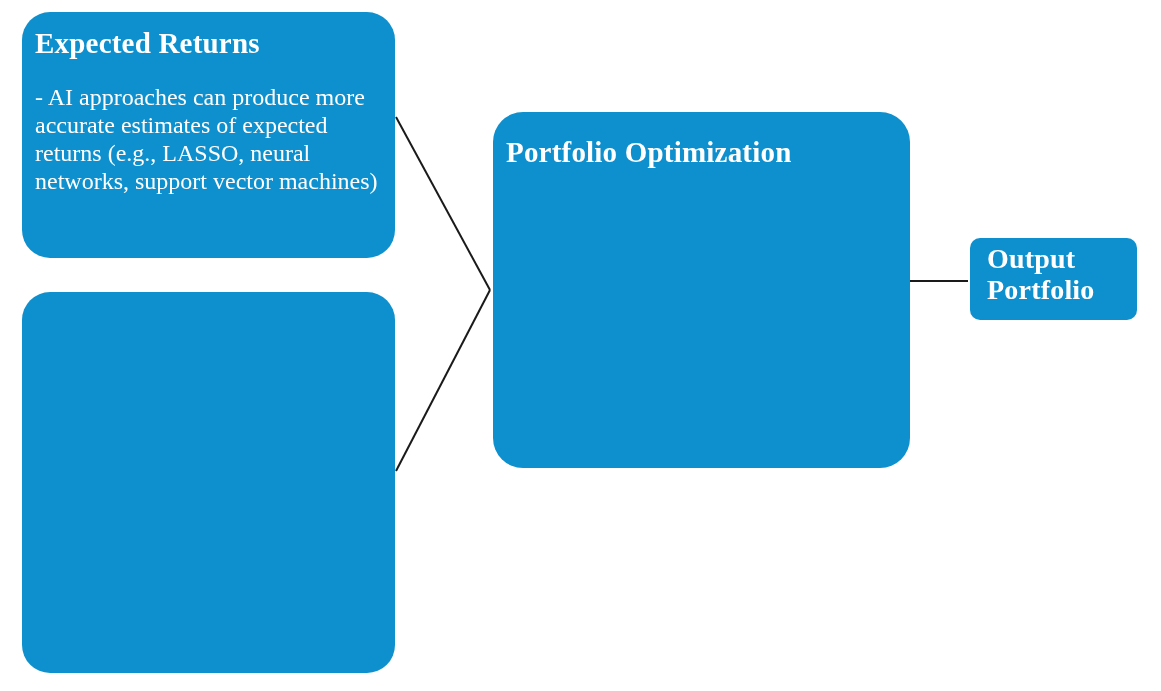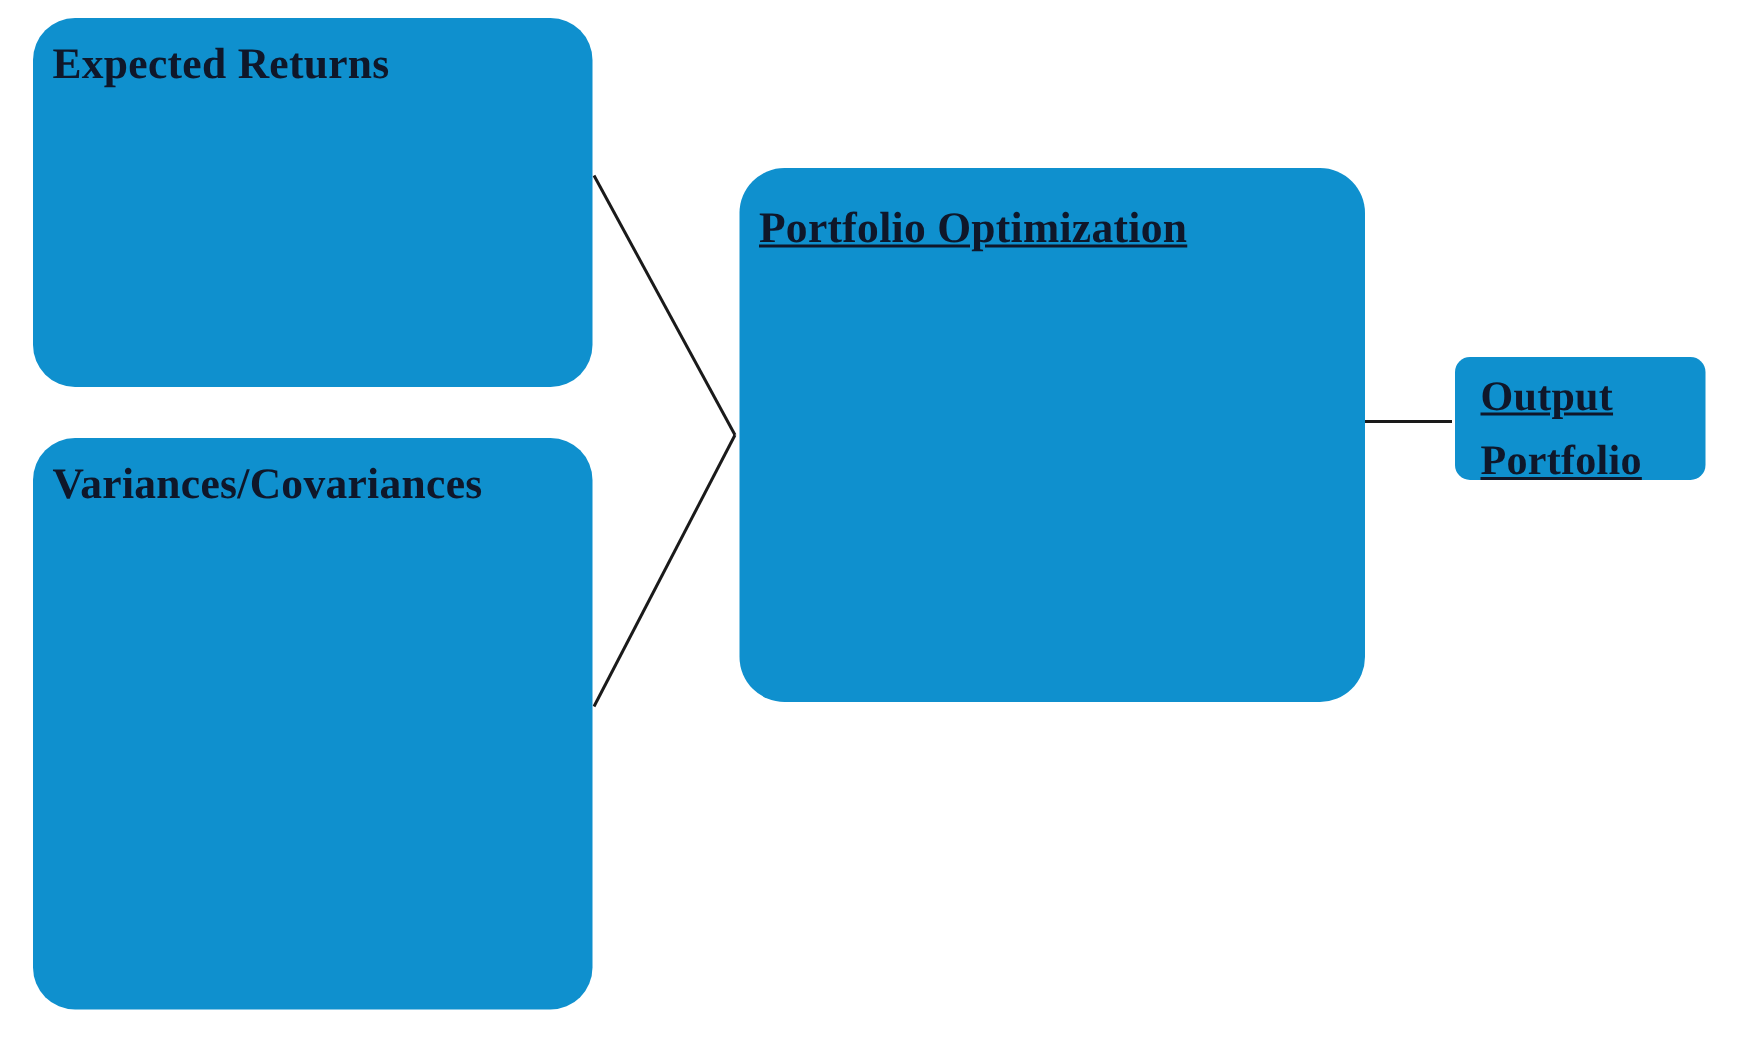--- a/index.html
+++ b/index.html
@@ -22,21 +22,21 @@
     height: 691px;
     pointer-events: none;
   }
   .connectors line {
     stroke: #1a1a1a;
     stroke-width: 2;
   }
   .node {
     position: absolute;
     background: #0f90ce;
-    color: #0f172a;
+    color: #ffffff;
     box-sizing: border-box;
     border-radius: 28px;
     padding: 13px 14px 0 13px;
   }
   .node-title {
     margin: 0;
     font-size: 29px;
     font-weight: bold;
     line-height: 1.25;
     letter-spacing: 0.2px;
@@ -52,49 +52,47 @@
   }
   #node-variances {
     left: 22px; top: 292px;
     width: 373px; height: 381px;
   }
   #node-portfolio-optimization {
     left: 493px; top: 112px;
     width: 417px; height: 356px;
     border-radius: 30px;
     padding-top: 22px;
-    text-decoration: underline;
   }
   #node-output-portfolio {
     left: 970px; top: 238px;
     width: 167px; height: 82px;
     border-radius: 10px;
     padding: 5px 8px 0 17px;
   }
   #node-output-portfolio .node-title {
     font-size: 28px;
-    line-height: 43px;
-    text-decoration: underline;
+    line-height: 31px;
   }
 </style>
 </head>
 <body>
 
 <svg class="connectors" viewBox="0 0 1161 691" xmlns="http://www.w3.org/2000/svg">
   <line x1="396" y1="117" x2="490" y2="290"></line>
   <line x1="396" y1="471" x2="490" y2="290"></line>
   <line x1="910" y1="281" x2="968" y2="281"></line>
 </svg>
 
 <div class="node" id="node-expected-returns">
   <h2 class="node-title">Expected Returns</h2>
+  <p>- AI approaches can produce more accurate estimates of expected returns (e.g., LASSO, neural networks, support vector machines)</p>
 </div>
 
 <div class="node" id="node-variances">
-  <h2 class="node-title">Variances/Covariances</h2>
 </div>
 
 <div class="node" id="node-portfolio-optimization">
   <h2 class="node-title">Portfolio Optimization</h2>
 </div>
 
 <div class="node" id="node-output-portfolio">
   <h2 class="node-title">Output Portfolio</h2>
 </div>
 

